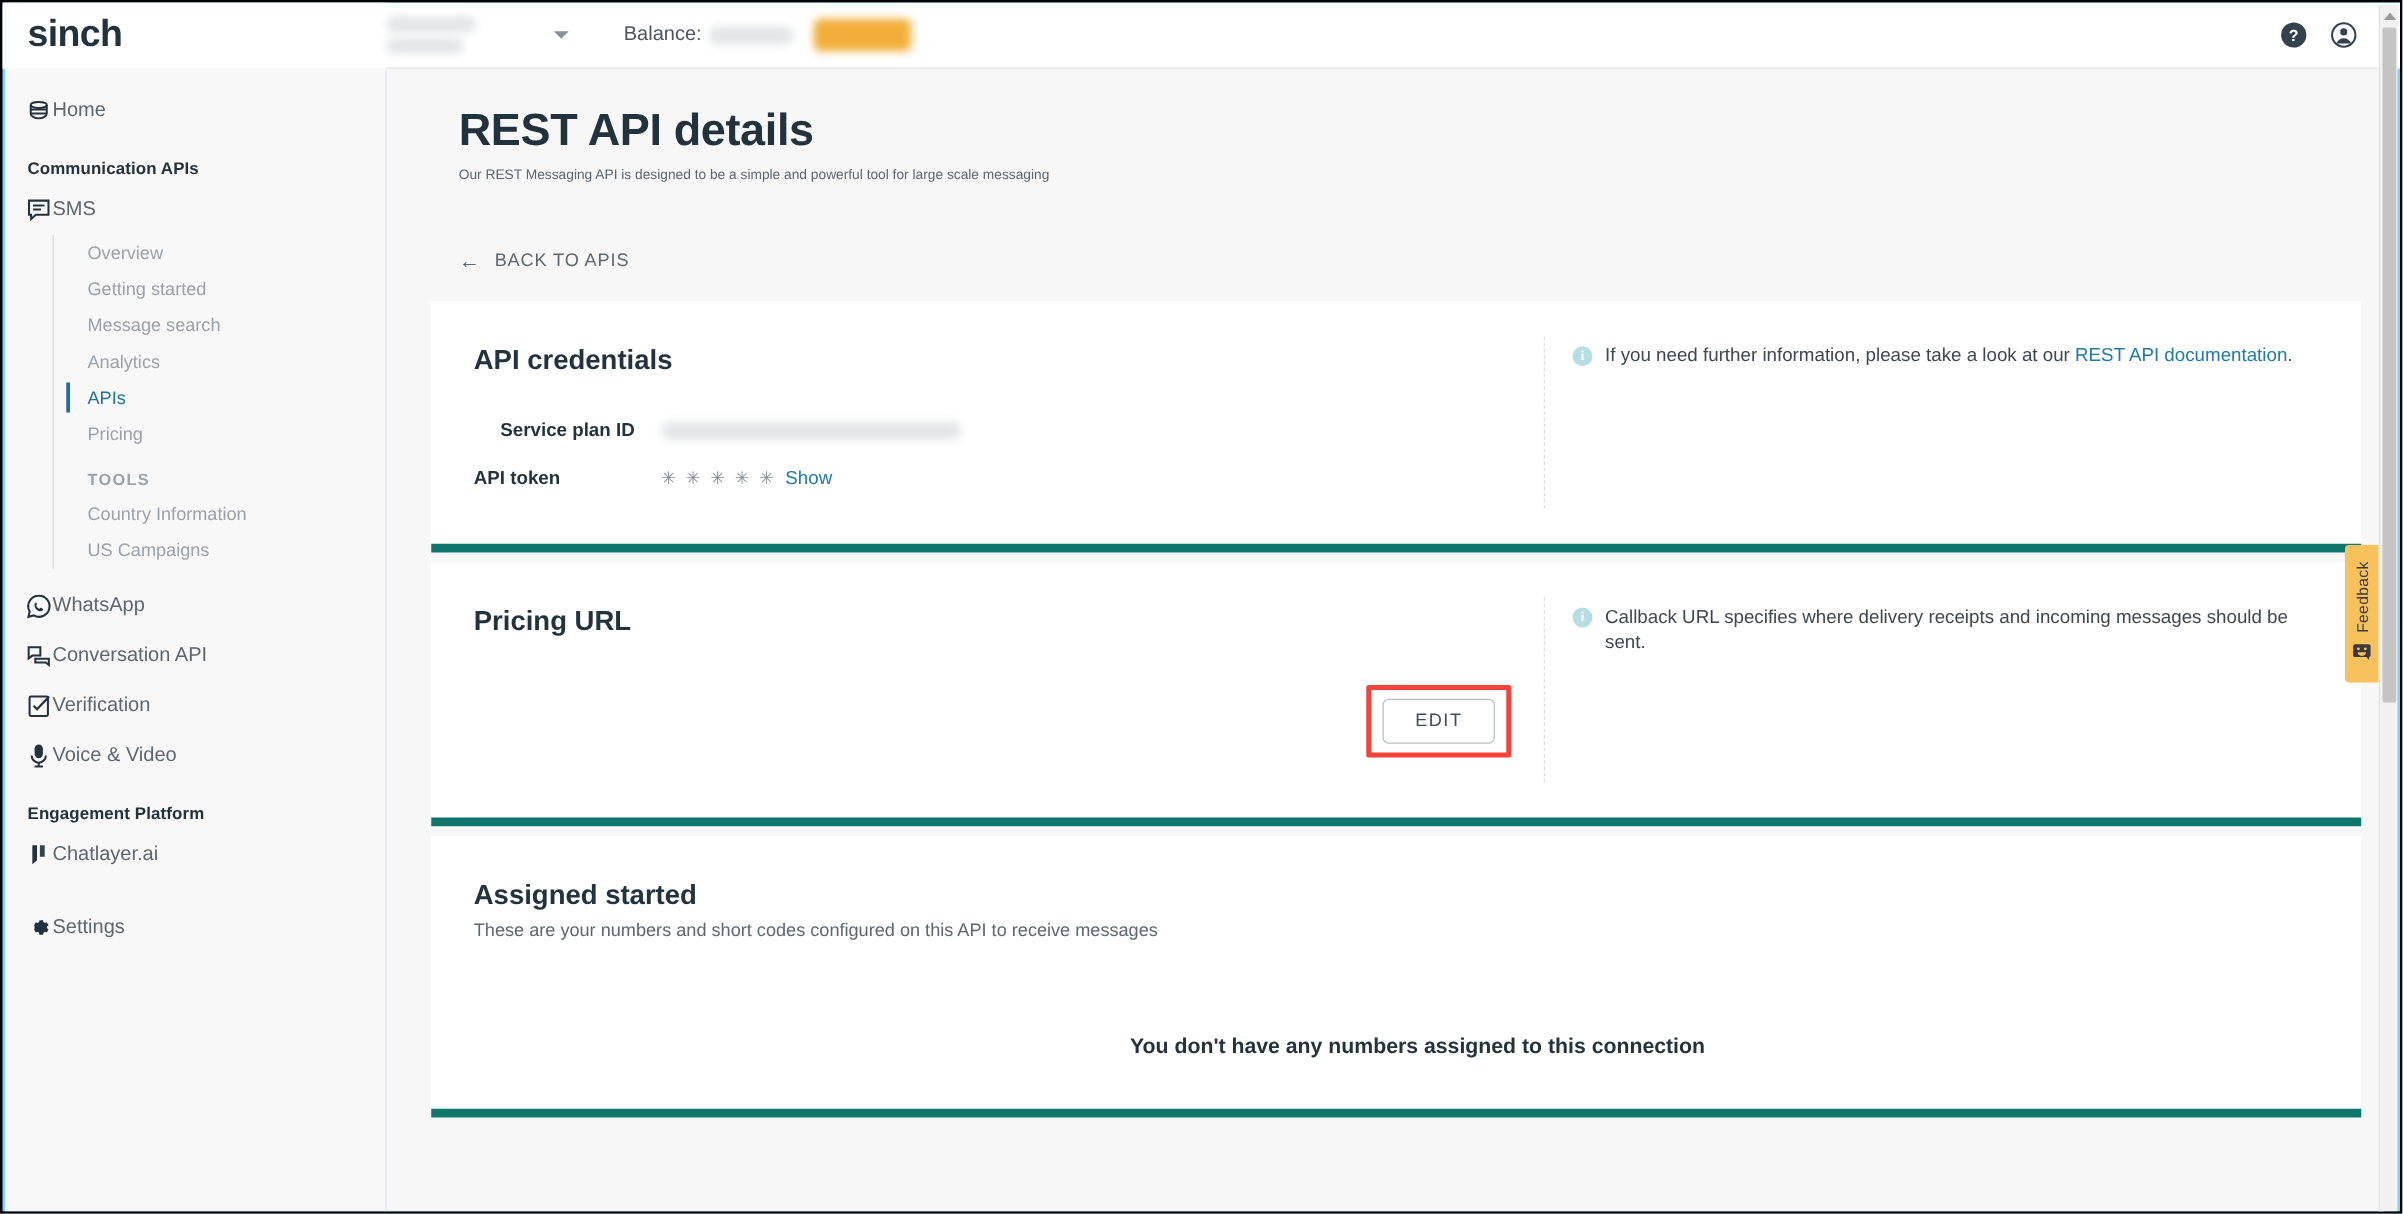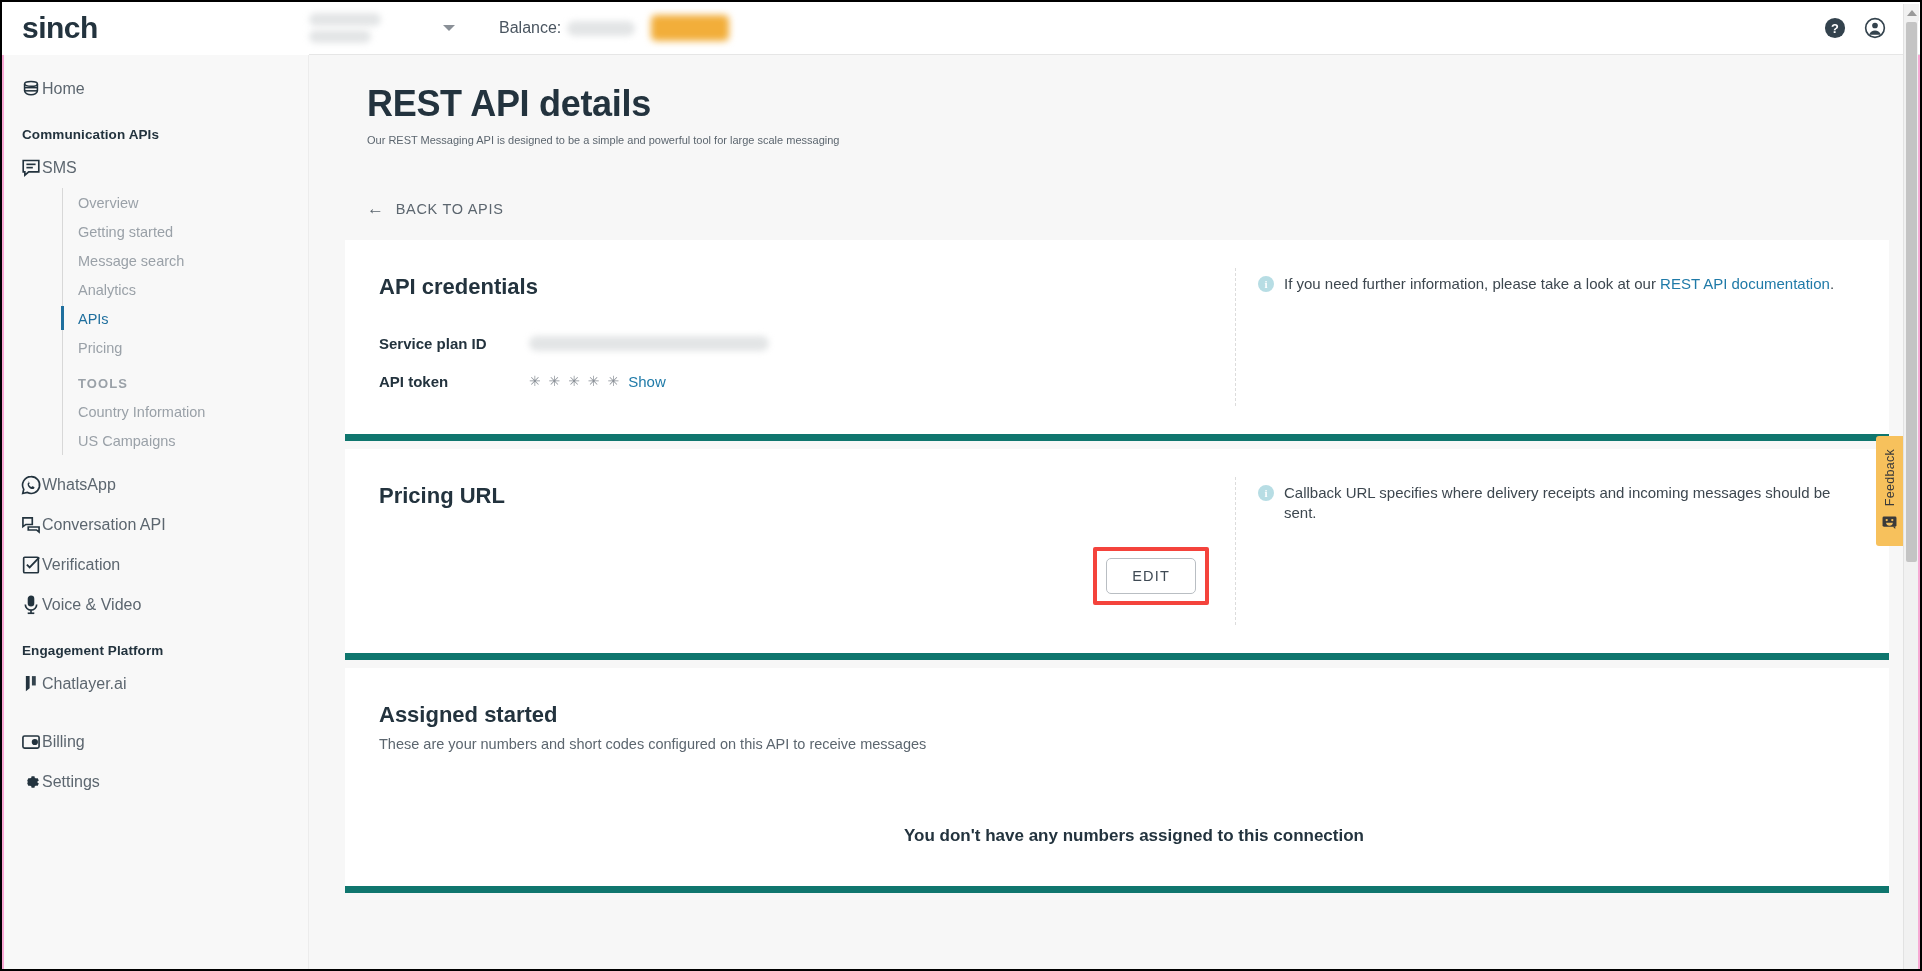--- a/index.html
+++ b/index.html
@@ -6,21 +6,21 @@
   html, body {
     width: 1922px; height: 971px;
     overflow: hidden;
     background: #ffffff;
     font-family: "Liberation Sans", sans-serif;
   }
   #app {
     position: relative;
     width: 1922px; height: 971px;
     border: 2px solid #000;
-    background: #f9a8d4;
+    background: #7dd3fc;
     overflow: hidden;
   }
 
   
   .topbar {
     position: absolute; top: 0; left: 0;
     width: 1918px; height: 53px;
     background: #ffffff;
     border-bottom: 1px solid #e6e6e6;
     display: flex; align-items: center;
@@ -84,23 +84,23 @@
     cursor: pointer;
   }
   .nav-item .ic { width: 22px; height: 22px; flex: 0 0 22px; color: #23333e; }
   .nav-item .lbl { font-size: 16px; color: #5c666f; }
   .nav-item.top { margin-top: 14px; }
   .section-head {
     font-size: 13.5px; font-weight: 700; color: #23333e;
     padding: 18px 0 6px 18px; letter-spacing: 0.1px;
   }
   .subnav {
-    margin-left: 58px;
+    margin-left: 38px;
     border-left: 1px solid #d8d8d8;
-    padding-left: 0;
+    padding-left: 12px;
   }
   .subitem {
     position: relative;
     font-size: 14.5px; color: #9aa1a8;
     padding: 6.5px 0 6.5px 15px;
     cursor: pointer;
   }
   .subitem.active { color: #1f6f9e; }
   .subitem.active::before {
     content: ""; position: absolute; left: -2px; top: 2px;
@@ -149,21 +149,21 @@
     border-left: 1px dashed #dcdcdc; margin: 28px 0; }
   .card-right { flex: 1; padding: 34px 30px 34px 22px; }
 
   .card-title {
     font-size: 22px; font-weight: 700; color: #23333e;
     margin-bottom: 12px;
   }
   .card-desc { font-size: 14.5px; color: #5c666f; margin-top: -4px; }
 
   .kv-row { display: flex; align-items: center; min-height: 38px; }
-  .kv-row.first { margin-top: 24px; }
+  .kv-row.first { margin-top: 24px; text-align: center; }
   .kv-key {
     width: 150px; font-size: 15px; font-weight: 700; color: #23333e;
   }
   .kv-val { font-size: 15px; color: #3d474f; display: flex; align-items: center; }
   .redact.planid { width: 240px; height: 15px; filter: blur(3.4px); }
   .stars { letter-spacing: 2px; color: #8a9097; font-size: 14px; margin-right: 7px; }
   .link { color: #1f7aa8; cursor: pointer; }
 
   .info-line {
     display: flex; align-items: flex-start; gap: 10px;
@@ -376,29 +376,20 @@
         <svg viewBox="0 0 24 24" fill="#23333e">
           <path d="M6.4 3.4h4.1v13.2l-4.1 3.4z"></path>
           <path d="M13 3.4h4.2v10.2H13z" opacity="0.92"></path>
         </svg>
       </span>
       <span class="lbl">Chatlayer.ai</span>
     </div>
 
     <div style="height:18px"></div>
 
-    <div class="nav-item">
-      <span class="ic">
-        <svg viewBox="0 0 24 24" fill="none" stroke="#23333e" stroke-width="1.8">
-          <rect x="3.2" y="5.4" width="17.6" height="13.2" rx="1.8"></rect>
-          <circle cx="16.2" cy="12" r="2.5" fill="#23333e"></circle>
-        </svg>
-      </span>
-      <span class="lbl">Billing</span>
-    </div>
 
     <div class="nav-item">
       <span class="ic">
         <svg viewBox="0 0 24 24" fill="#23333e">
           <path d="M12 8.2a3.8 3.8 0 1 0 0 7.6 3.8 3.8 0 0 0 0-7.6zm0 5.7a1.9 1.9 0 1 1 0-3.8 1.9 1.9 0 0 1 0 3.8z"></path>
           <path d="M20.6 13.6l-1.5-.9c.1-.5.1-1 0-1.5l1.5-.9-1.6-2.8-1.6.6c-.4-.3-.8-.6-1.3-.8l-.3-1.7h-3.2l-.3 1.7c-.5.2-.9.5-1.3.8l-1.6-.6-1.6 2.8 1.5.9c-.1.5-.1 1 0 1.5l-1.5.9 1.6 2.8 1.6-.6c.4.3.8.6 1.3.8l.3 1.7h3.2l.3-1.7c.5-.2.9-.5 1.3-.8l1.6.6z"></path>
         </svg>
       </span>
       <span class="lbl">Settings</span>
     </div>

